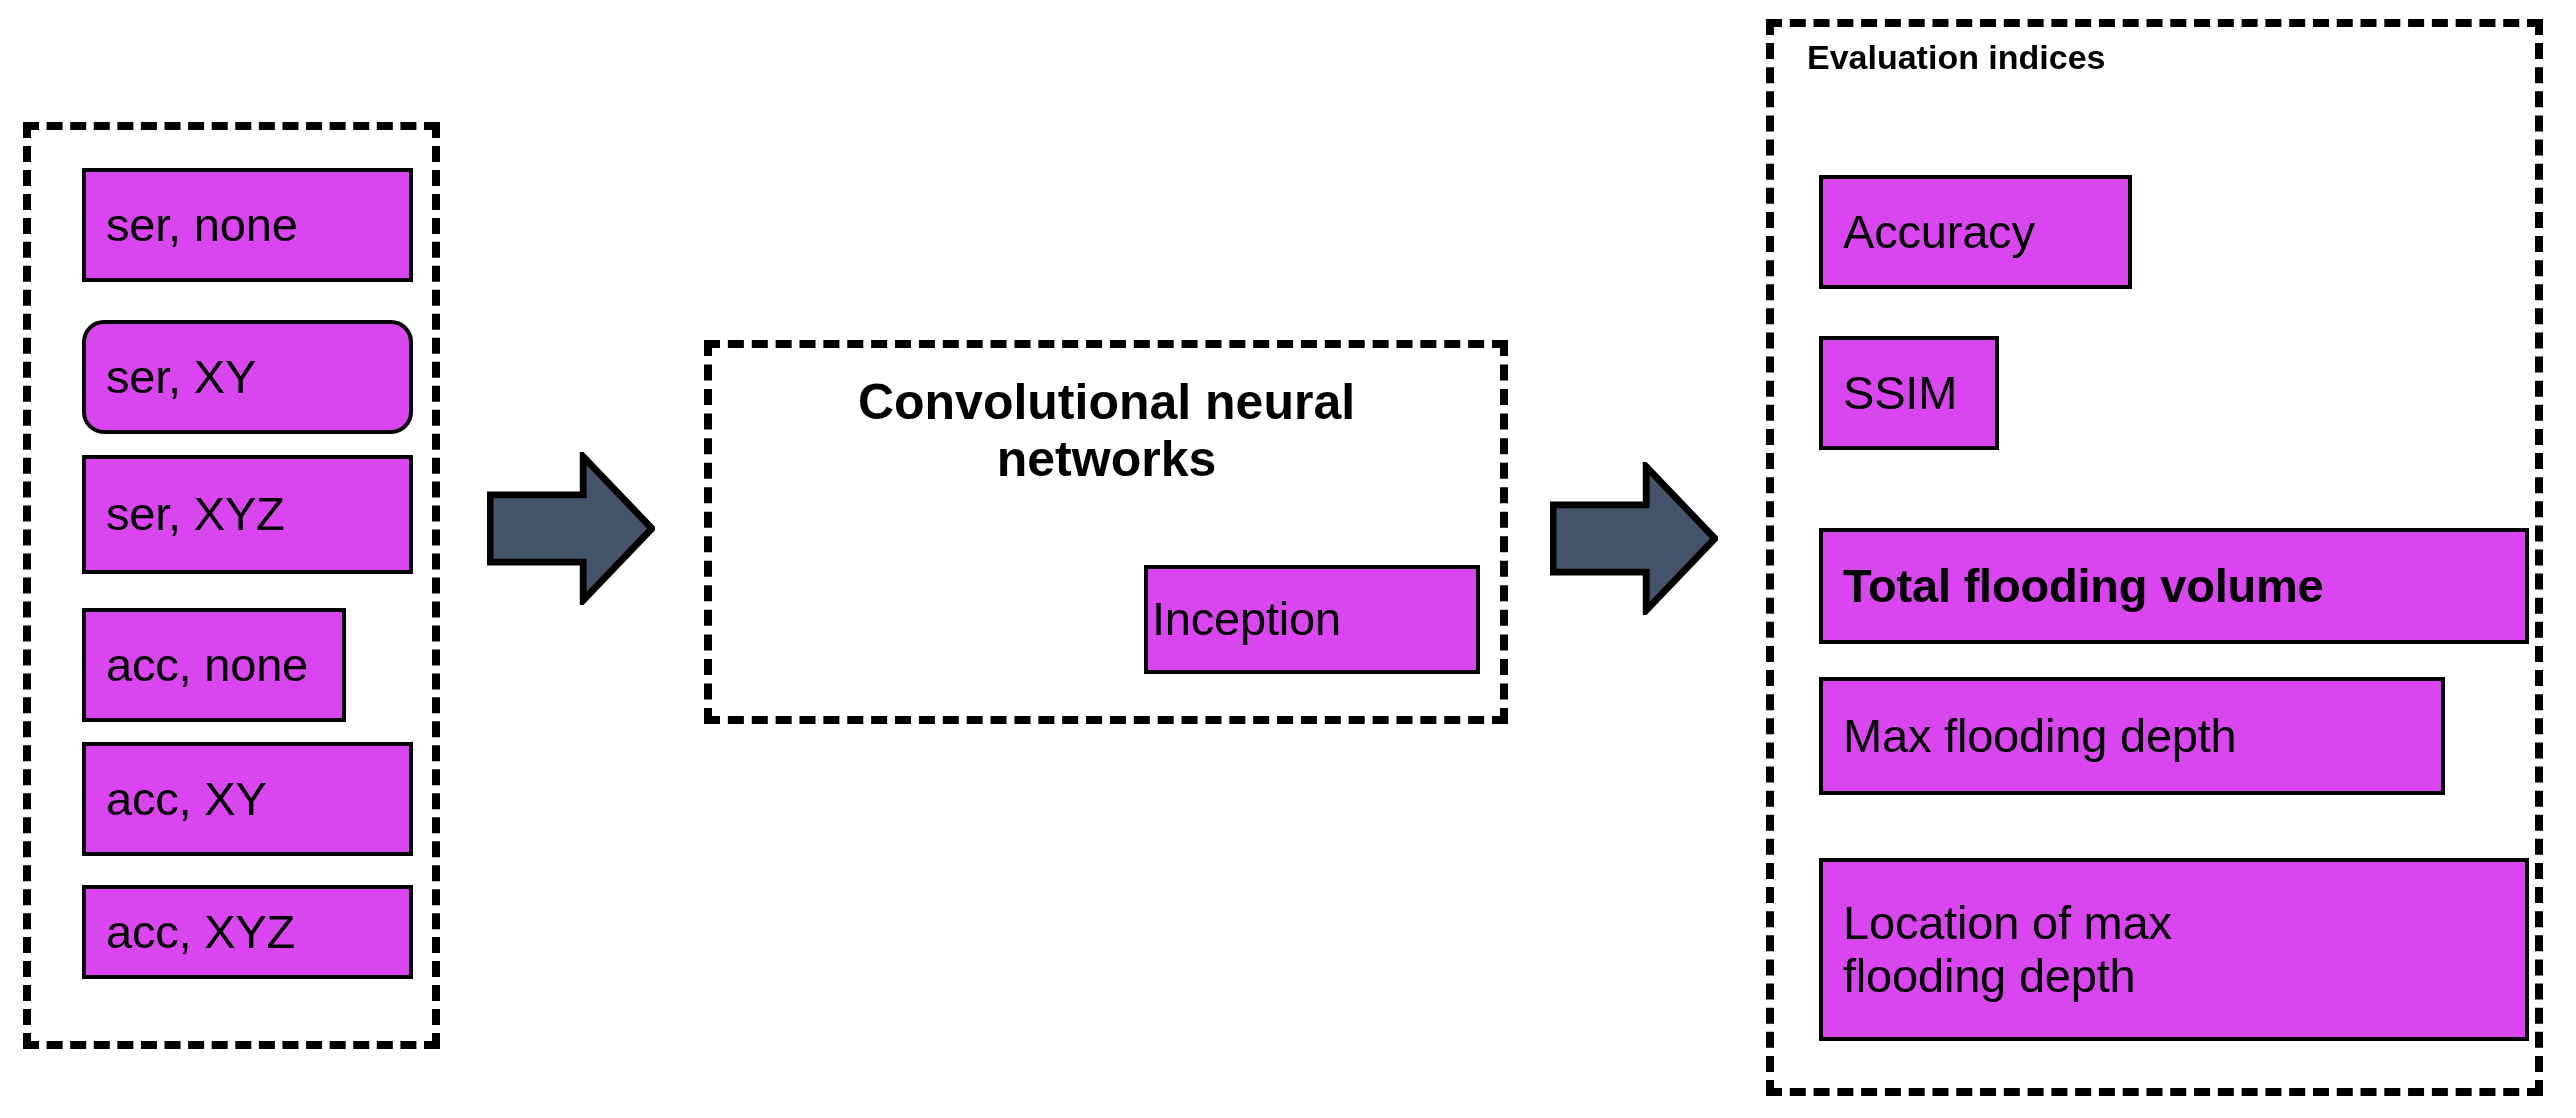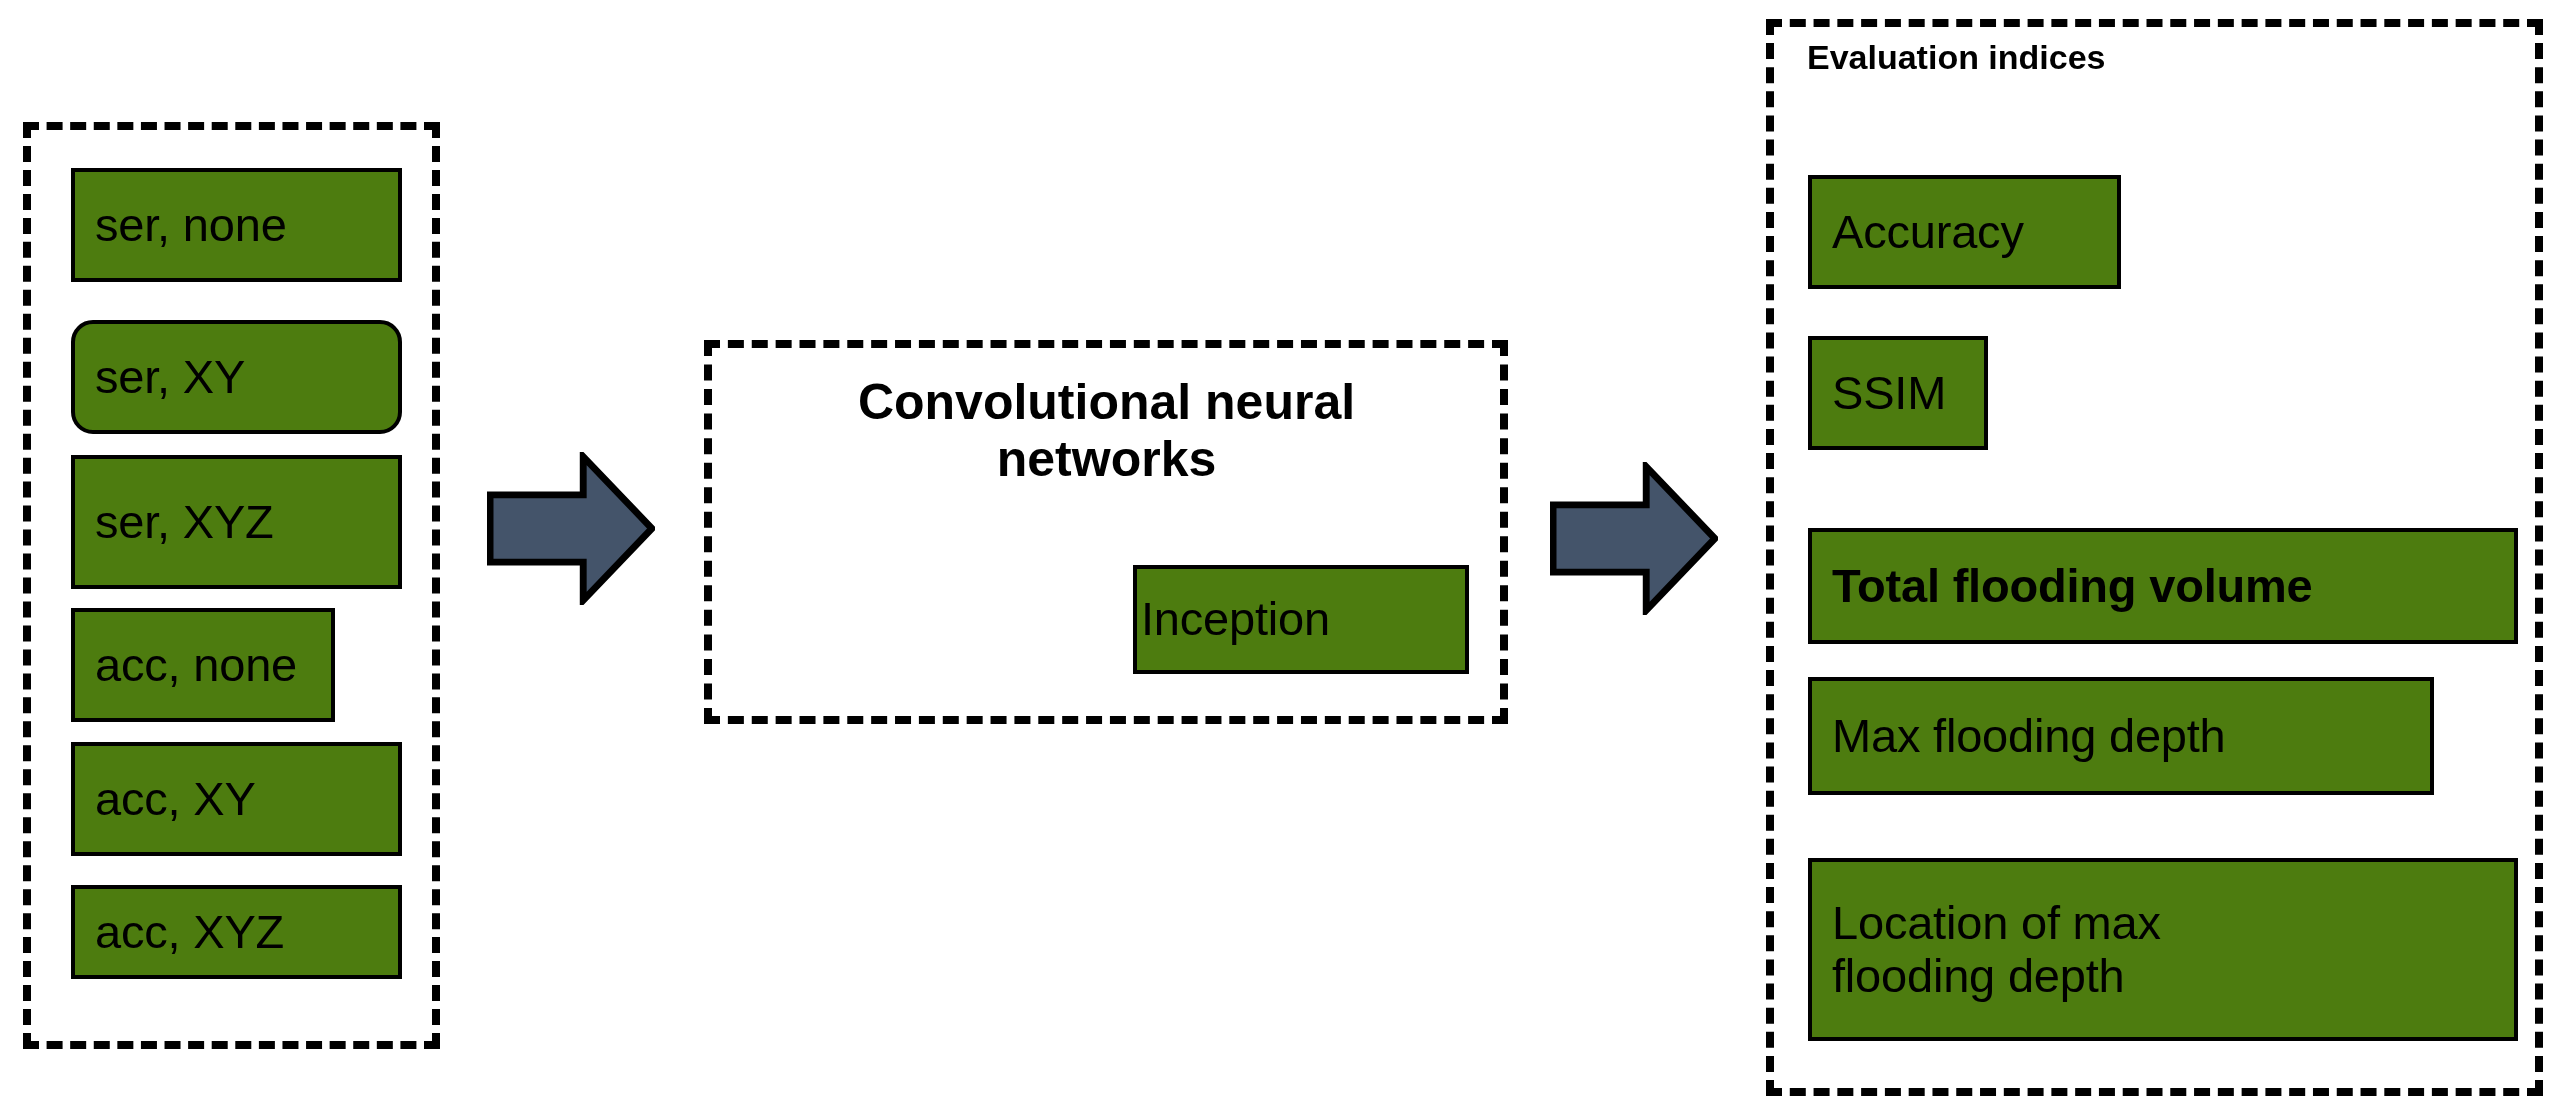--- a/index.html
+++ b/index.html
@@ -27,25 +27,26 @@
     box-sizing: border-box;
     border: 8.4px dashed #000000;
     background: transparent;
   }
 
   
   .item-box {
     position: absolute;
     box-sizing: border-box;
     border: 4.6px solid #000000;
-    background: #4d7c0f;
+    background: #d946ef;
     display: flex;
     align-items: center;
     padding-left: 20px;
     padding-right: 10.7px;
+    margin-left: 11px;
   }
   .item-box .label {
     font-size: 47px;
     line-height: 1.12;
     letter-spacing: -0.2px;
     white-space: pre-line;
     color: #000000;
   }
 
   
@@ -84,21 +85,21 @@
   </div>
 
   <div class="item-box" style="left:71px; top:168px; width:331px; height:114px;">
     <span class="label">ser, none</span>
   </div>
 
   <div class="item-box" style="left:71px; top:320px; width:331px; height:114px;border-radius:22px;">
     <span class="label">ser, XY</span>
   </div>
 
-  <div class="item-box" style="left:71px; top:455px; width:331px; height:134px;">
+  <div class="item-box" style="left:71px; top:455px; width:331px; height:119px;">
     <span class="label">ser, XYZ</span>
   </div>
 
   <div class="item-box" style="left:71px; top:608px; width:264px; height:114px;">
     <span class="label">acc, none</span>
   </div>
 
   <div class="item-box" style="left:71px; top:742px; width:331px; height:114px;">
     <span class="label">acc, XY</span>
   </div>

